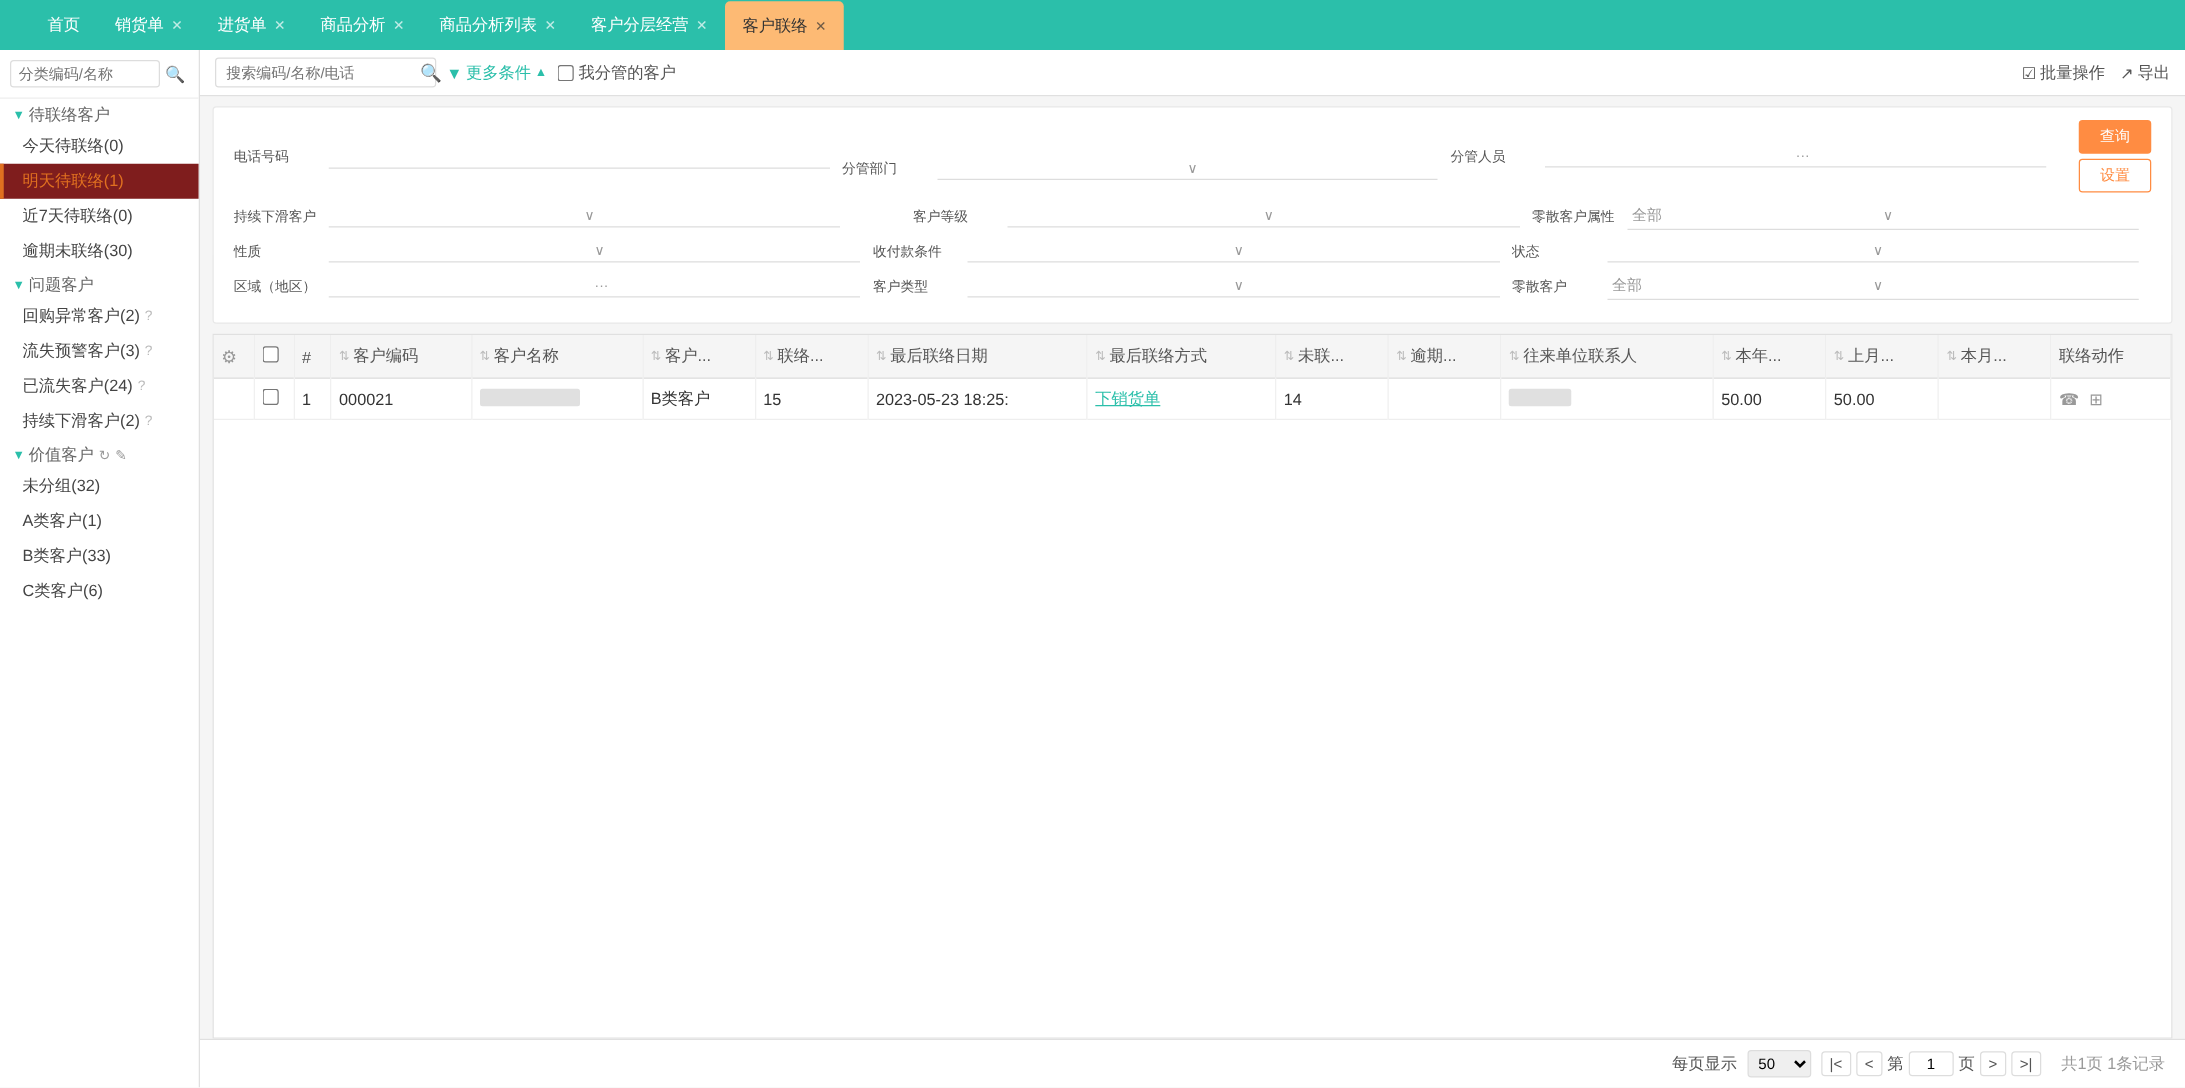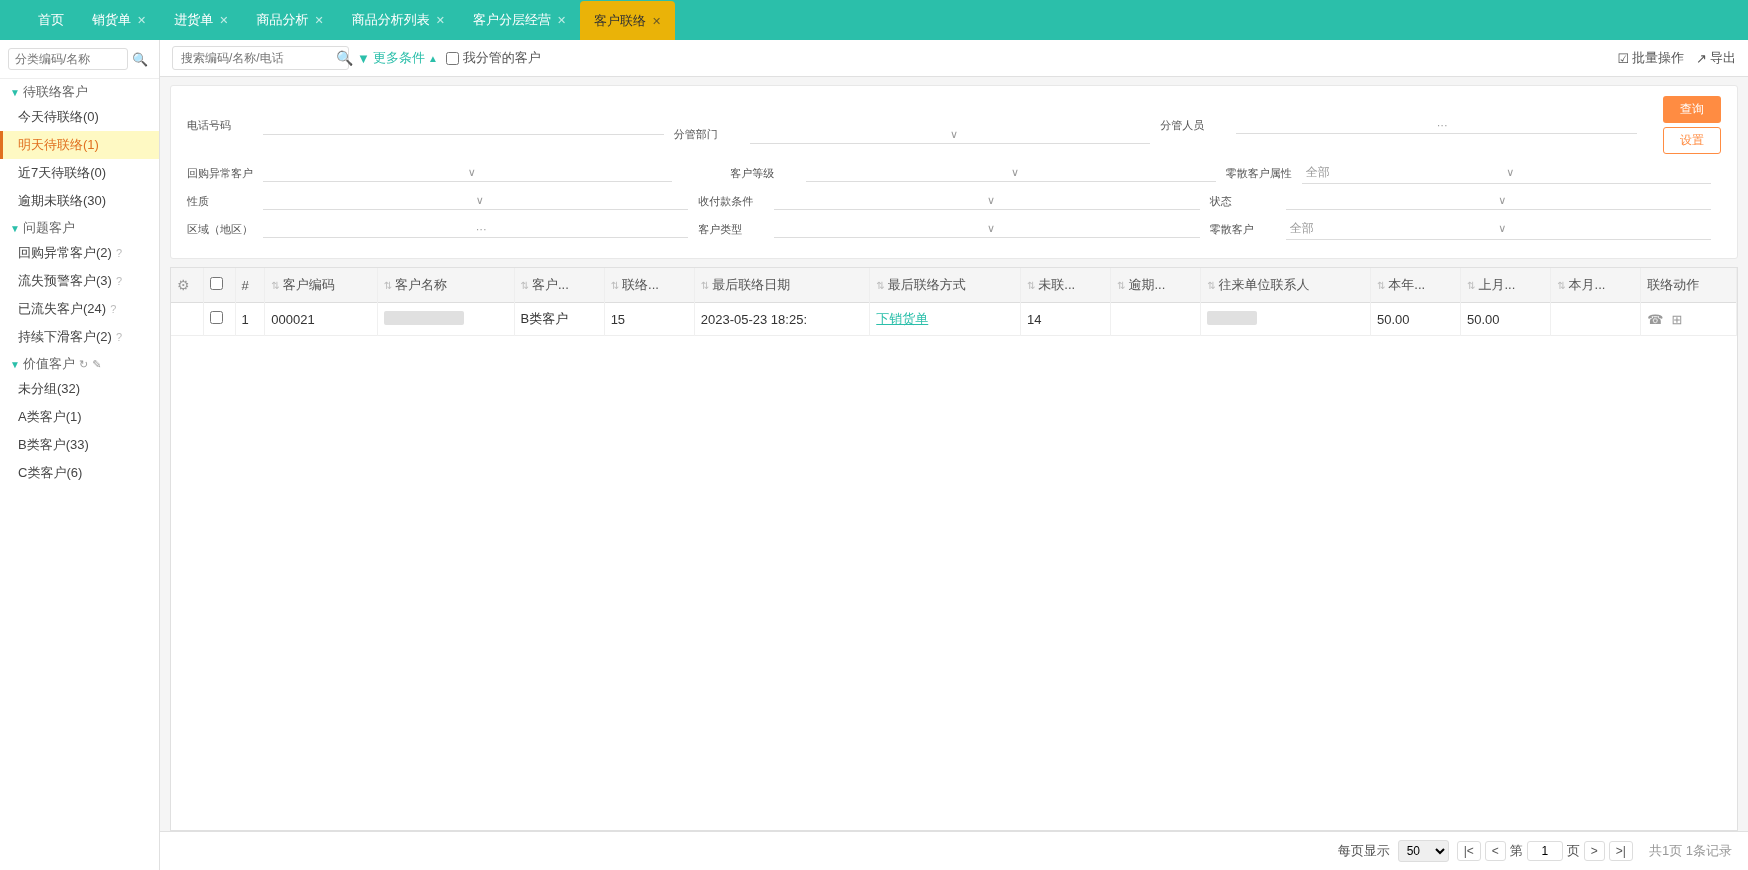--- a/index.html
+++ b/index.html
@@ -17,21 +17,21 @@
       color: #fff;
       padding: 0 14px;
       height: 40px;
       display: flex;
       align-items: center;
       cursor: pointer;
       white-space: nowrap;
       font-size: 13px;
     }
     .nav-item.active {
-      background: #eab308;
+      background: #fdba74;
       color: #333;
       border-radius: 4px 4px 0 0;
       margin-top: 2px;
     }
     .nav-item .close-btn {
       margin-left: 6px;
       font-size: 11px;
       color: inherit;
       opacity: 0.7;
     }
@@ -95,21 +95,21 @@
     .sidebar-group-title .triangle { color: #2bbfaa; margin-right: 3px; font-size: 10px; }
     .sidebar-item {
       padding: 5px 10px 5px 18px;
       cursor: pointer;
       color: #444;
       font-size: 12px;
       display: flex;
       align-items: center;
     }
     .sidebar-item.active {
-      background: #fef9c3;
+      background: #7f1d1d;
       color: #e07020;
       border-left: 3px solid #e07020;
       padding-left: 15px;
     }
     .sidebar-item .help-icon { color: #bbb; font-size: 11px; margin-left: 4px; }
 
     
     .content-area {
       flex: 1;
       display: flex;
@@ -508,21 +508,21 @@
           </div>
         </div>
         <div class="filter-actions">
           <button class="btn-query">查询</button>
           <button class="btn-settings">设置</button>
         </div>
       </div>
 
       <div class="filter-row">
         <div class="filter-cell" style="flex:2;">
-          <span class="filter-label">回购异常客户</span>
+          <span class="filter-label">持续下滑客户</span>
           <div class="filter-select">
             <span></span>
             <span class="chevron">∨</span>
           </div>
         </div>
         <div class="filter-cell" style="flex:2;margin-left:48px;">
           <span class="filter-label">客户等级</span>
           <div class="filter-select">
             <span></span>
             <span class="chevron">∨</span>

